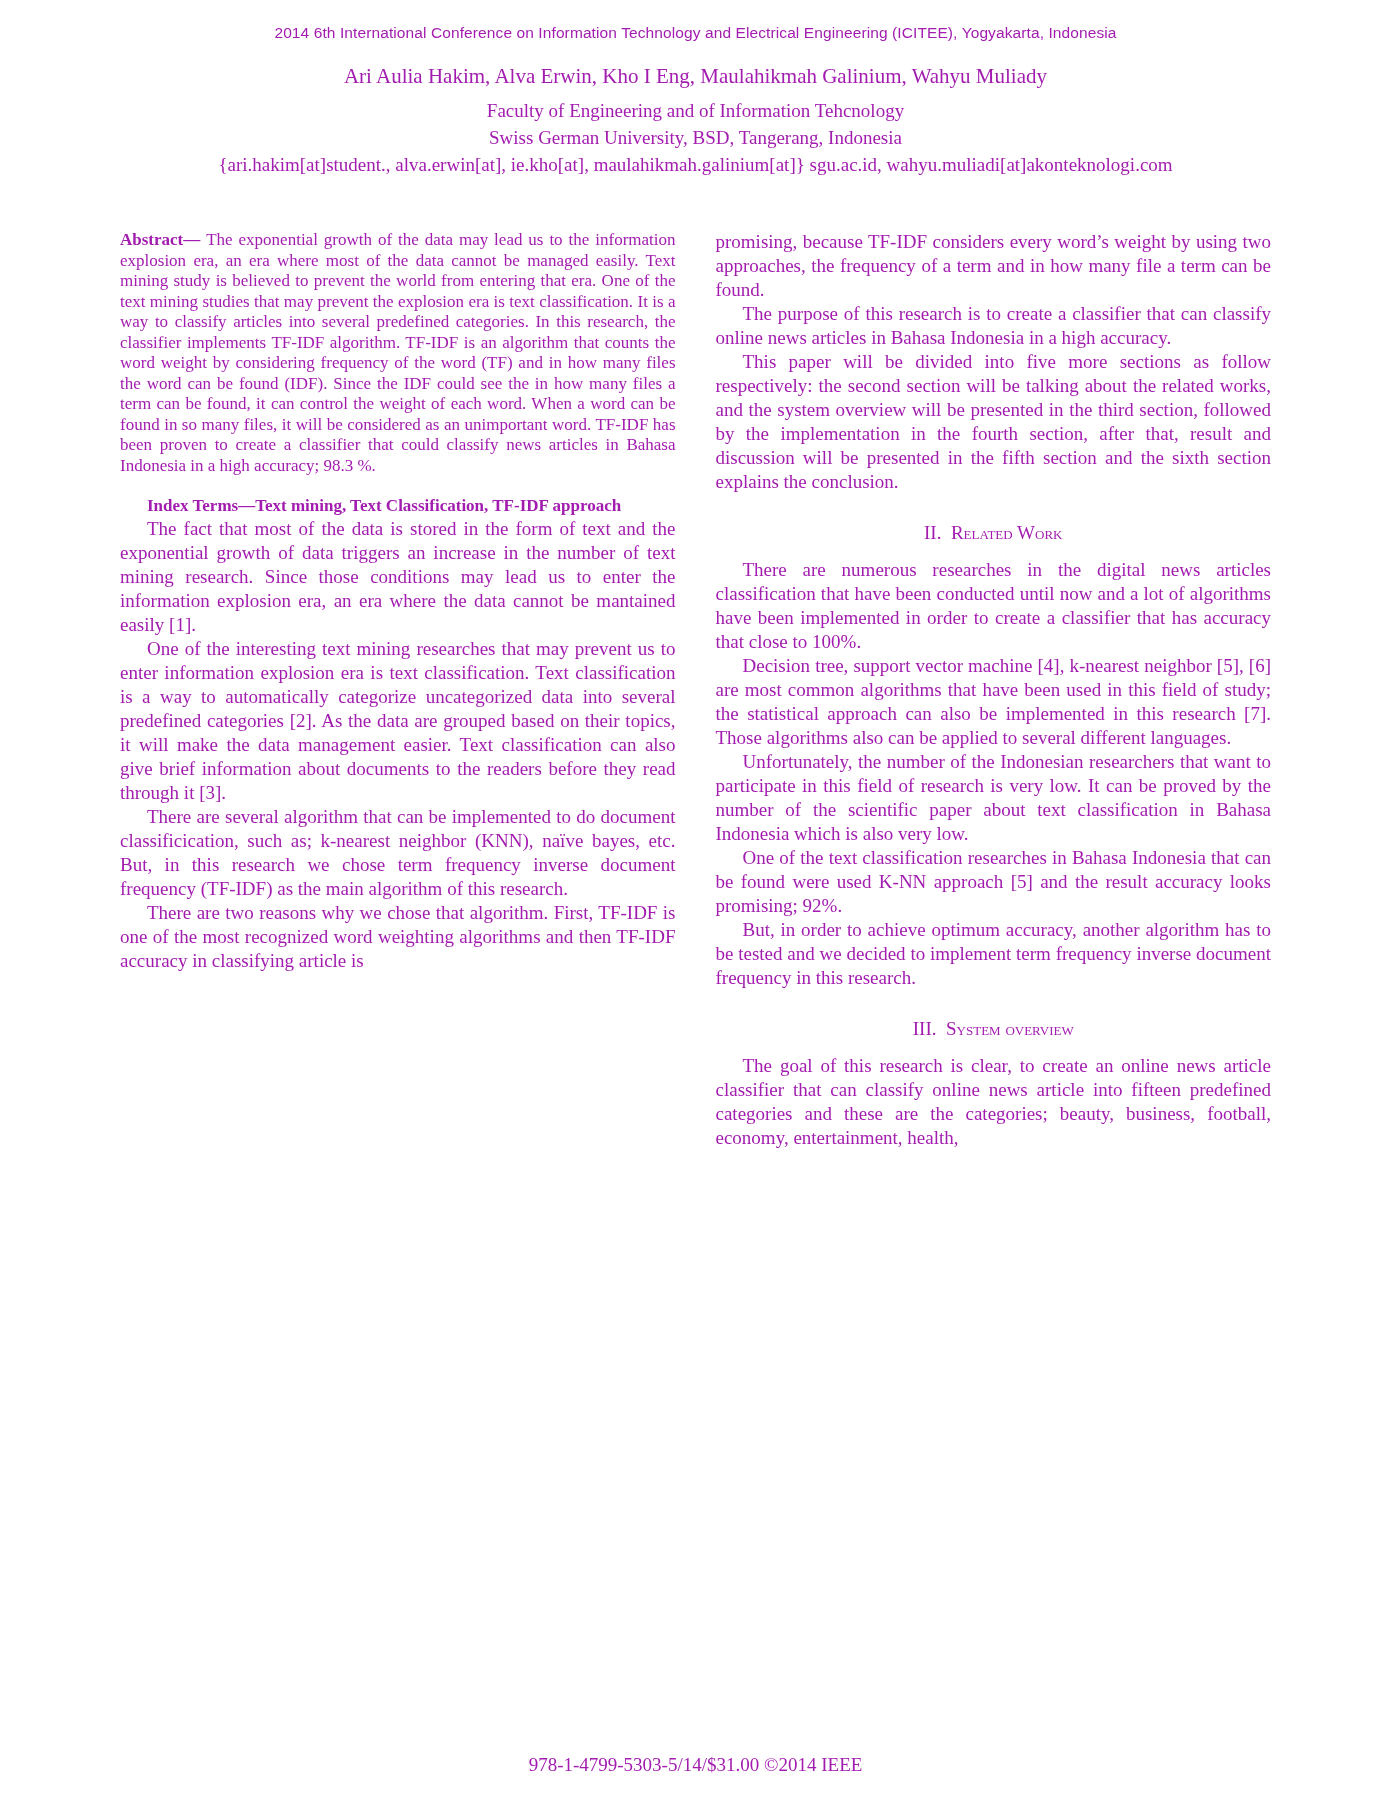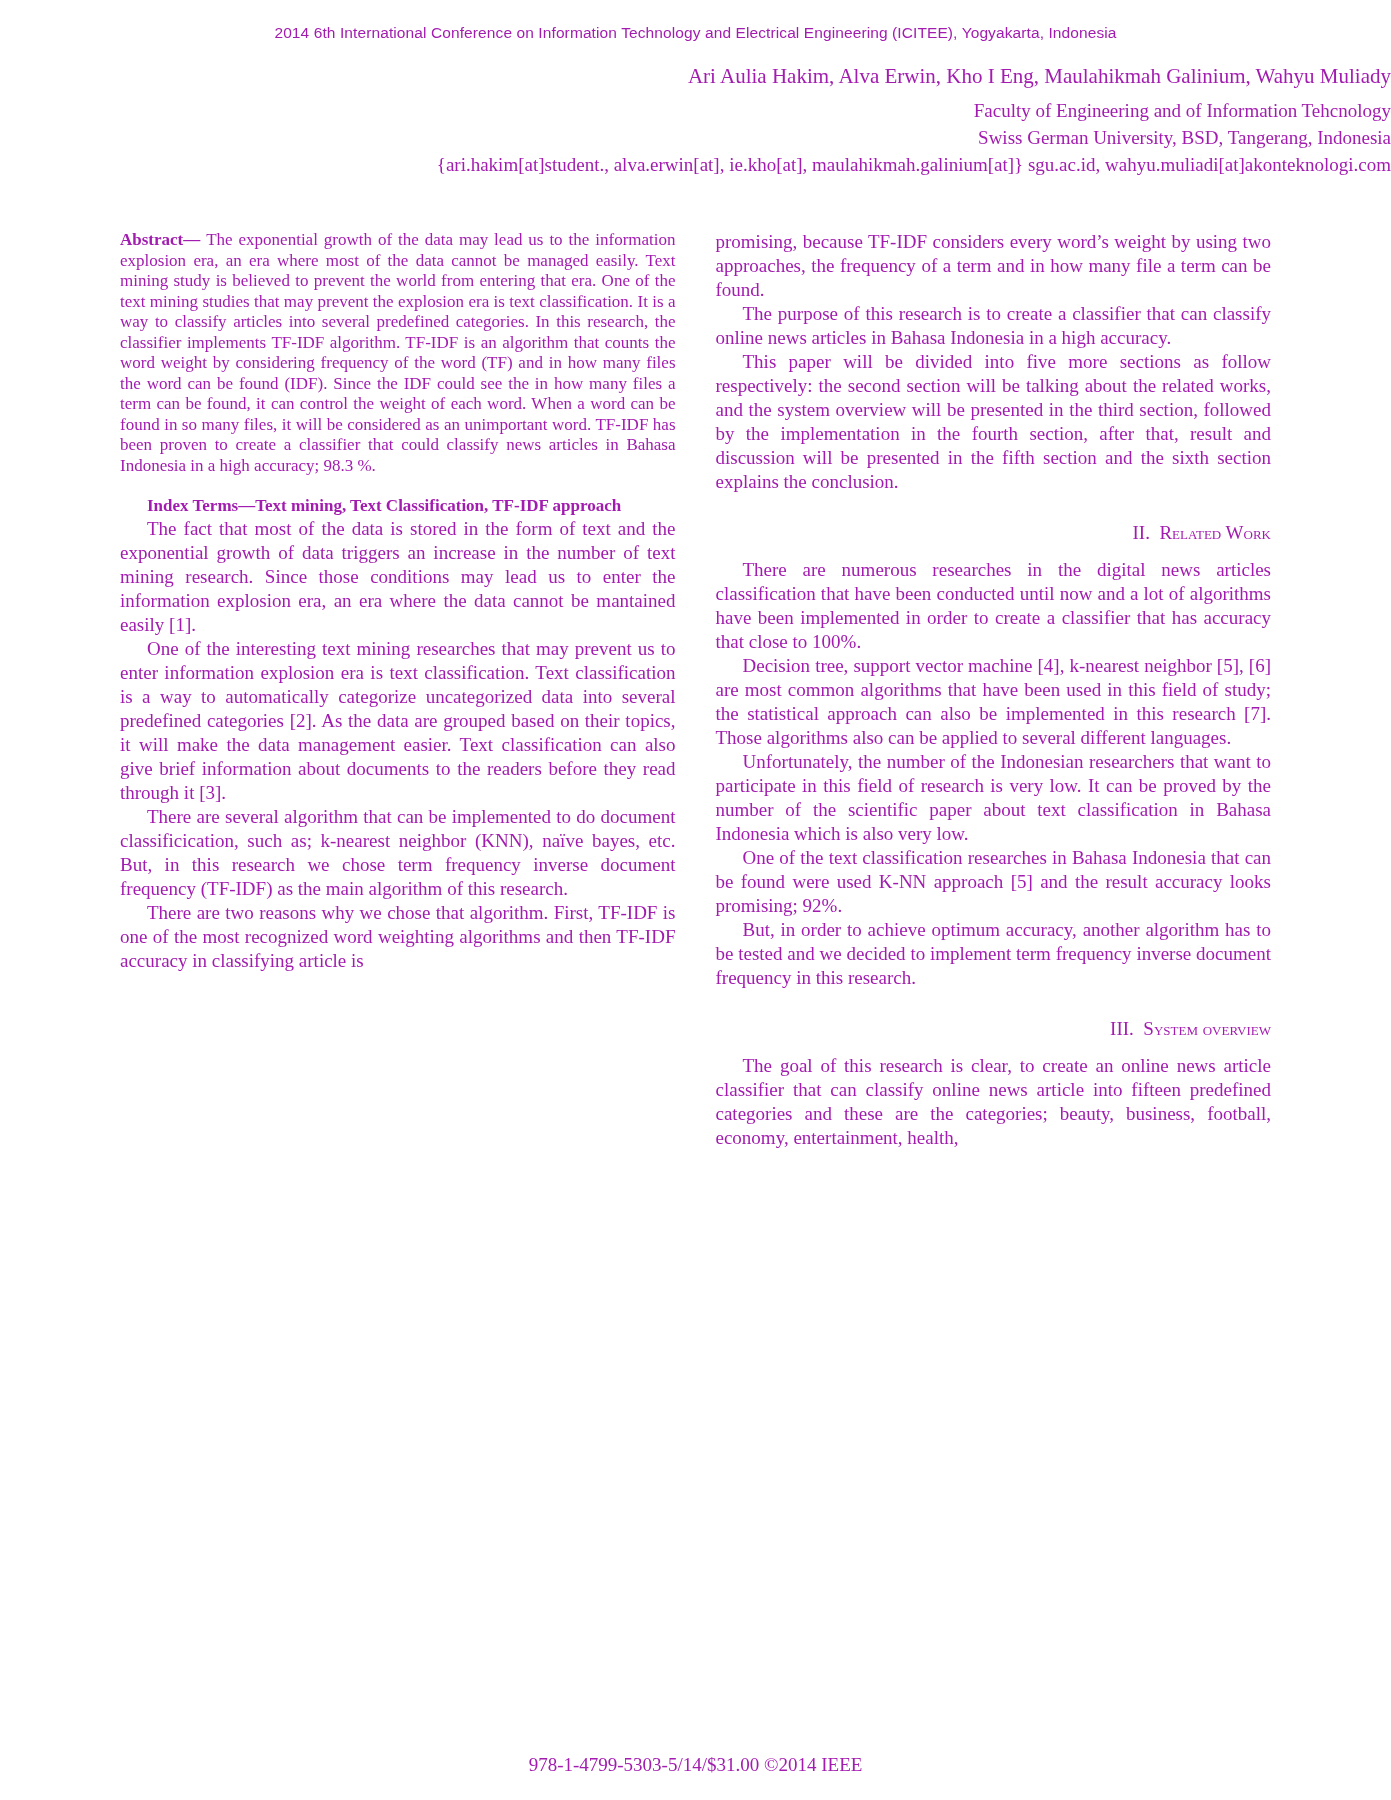--- a/index.html
+++ b/index.html
@@ -26,21 +26,21 @@
   }
   .title {
     margin: 112px auto 0 auto;
     max-width: 1020px;
     text-align: center;
     font-weight: normal;
     font-size: 41px;
     line-height: 1.3;
     font-family: "Liberation Serif", serif;
   }
-  .authors-block { margin-top: 64px; text-align: right; }
+  .authors-block { margin-top: 64px; text-align: center; }
   .author-names { font-size: 21px; margin-bottom: 8px; }
   .affil { font-size: 19px; line-height: 27px; }
   .emails { font-size: 19px; line-height: 27px; }
   .columns {
     display: flex;
     gap: 40px;
     padding: 0 120px;
     margin-top: 52px;
   }
   .col { flex: 1; min-width: 0; }
@@ -54,21 +54,21 @@
   .col p.no-indent { text-indent: 0; }
   p.abstract, p.index-terms {
     font-size: 17px;
     line-height: 20.5px;
   }
   p.abstract { text-indent: 0 !important; }
   p.index-terms { margin-top: 20px !important; font-weight: bold; }
   .abstract-label, .it-label { font-weight: bold; }
   .it-text { font-weight: bold; }
   h2.section-heading {
-    text-align: right;
+    text-align: center;
     text-indent: 0;
     font-weight: normal;
     font-size: 19px;
     margin: 28px 0 14px 0;
   }
   .sc { font-variant: small-caps; }
   .footer {
     position: absolute;
     bottom: 24px;
     left: 0;

